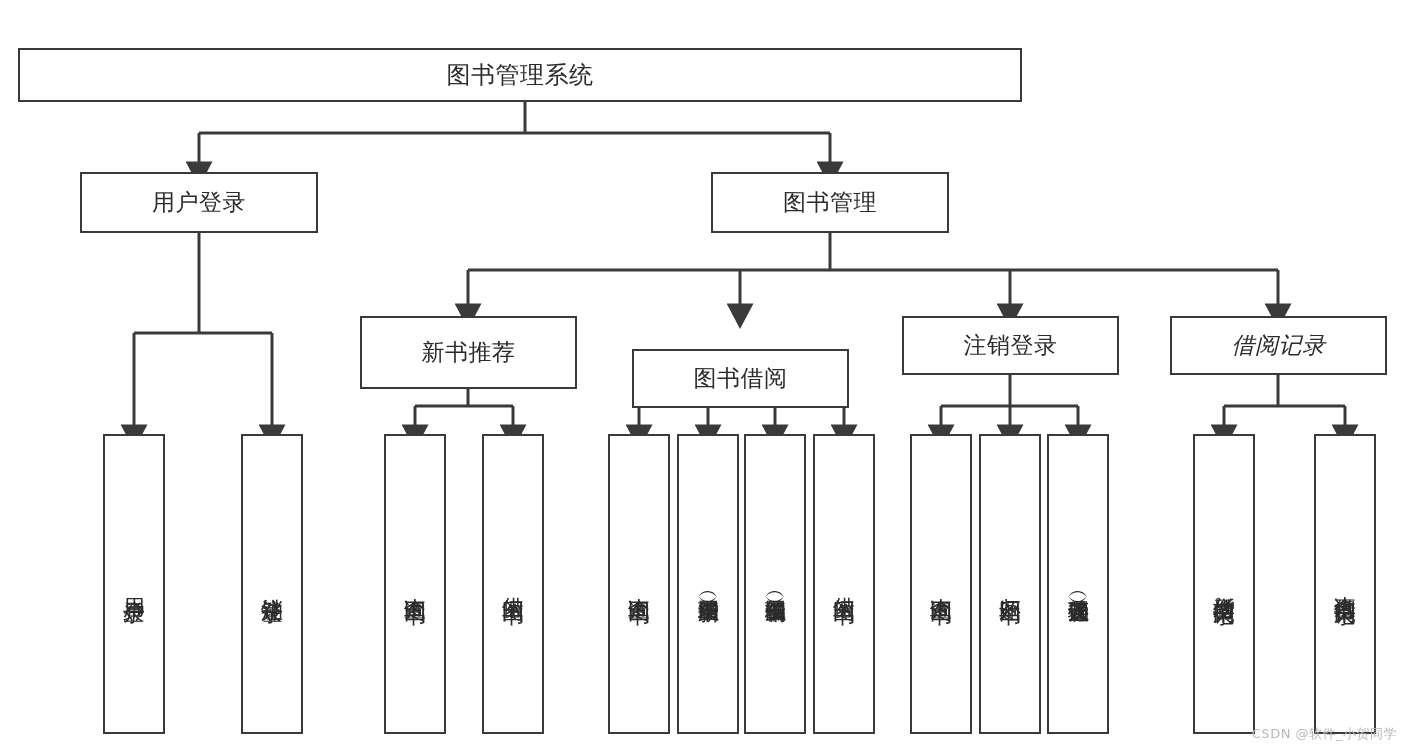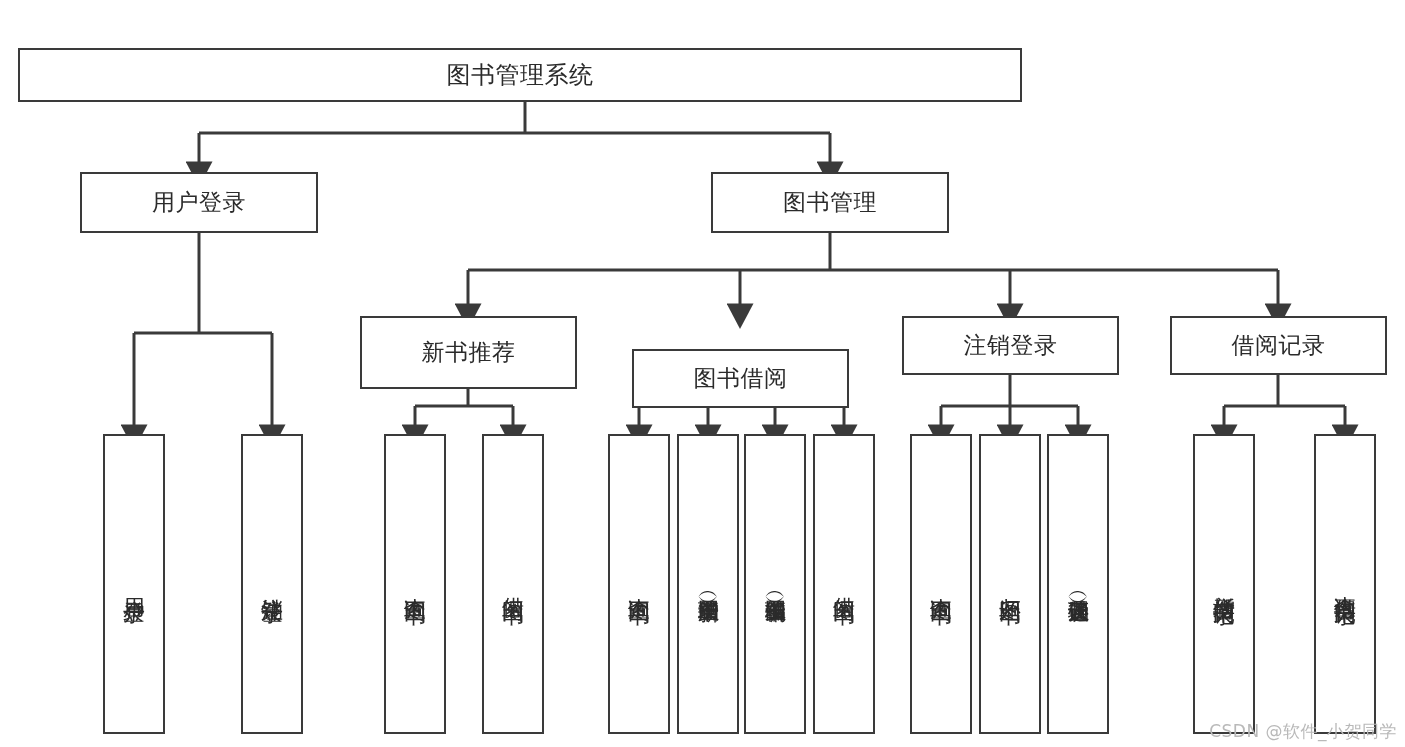--- a/index.html
+++ b/index.html
@@ -65,21 +65,21 @@
     white-space: nowrap;
   }
   .node.vert .label.tight {
     letter-spacing: 0px;
     font-size: 21px;
   }
   #watermark {
     position: absolute;
     right: 8px;
     bottom: 4px;
-    font-size: 17px;
+    font-size: 13px;
     color: #b9b9b9;
     letter-spacing: 0.5px;
     z-index: 5;
     white-space: nowrap;
     font-family: "DejaVu Sans", "Liberation Sans", sans-serif;
   }
 </style>
 </head>
 <body>
 
@@ -148,21 +148,21 @@
 
   <div class="node horiz" style="left:360px; top:316px; width:217px; height:73px;">
     <span class="label">新书推荐</span>
   </div>
   <div class="node horiz" style="left:632px; top:316px; width:217px; height:59px;margin-top:33px;">
     <span class="label">图书借阅</span>
   </div>
   <div class="node horiz" style="left:902px; top:316px; width:217px; height:59px;">
     <span class="label">注销登录</span>
   </div>
-  <div class="node horiz" style="left:1170px; top:316px; width:217px; height:59px;">
+  <div class="node horiz" style="left:1170px; top:316px; width:217px; height:59px;font-style:italic;">
     <span class="label">借阅记录</span>
   </div>
 
   <div class="node vert" style="left:103px; top:434px; width:62px; height:300px;">
     <span class="label">用户登录</span>
   </div>
   <div class="node vert" style="left:241px; top:434px; width:62px; height:300px;">
     <span class="label">注销登录</span>
   </div>
 

